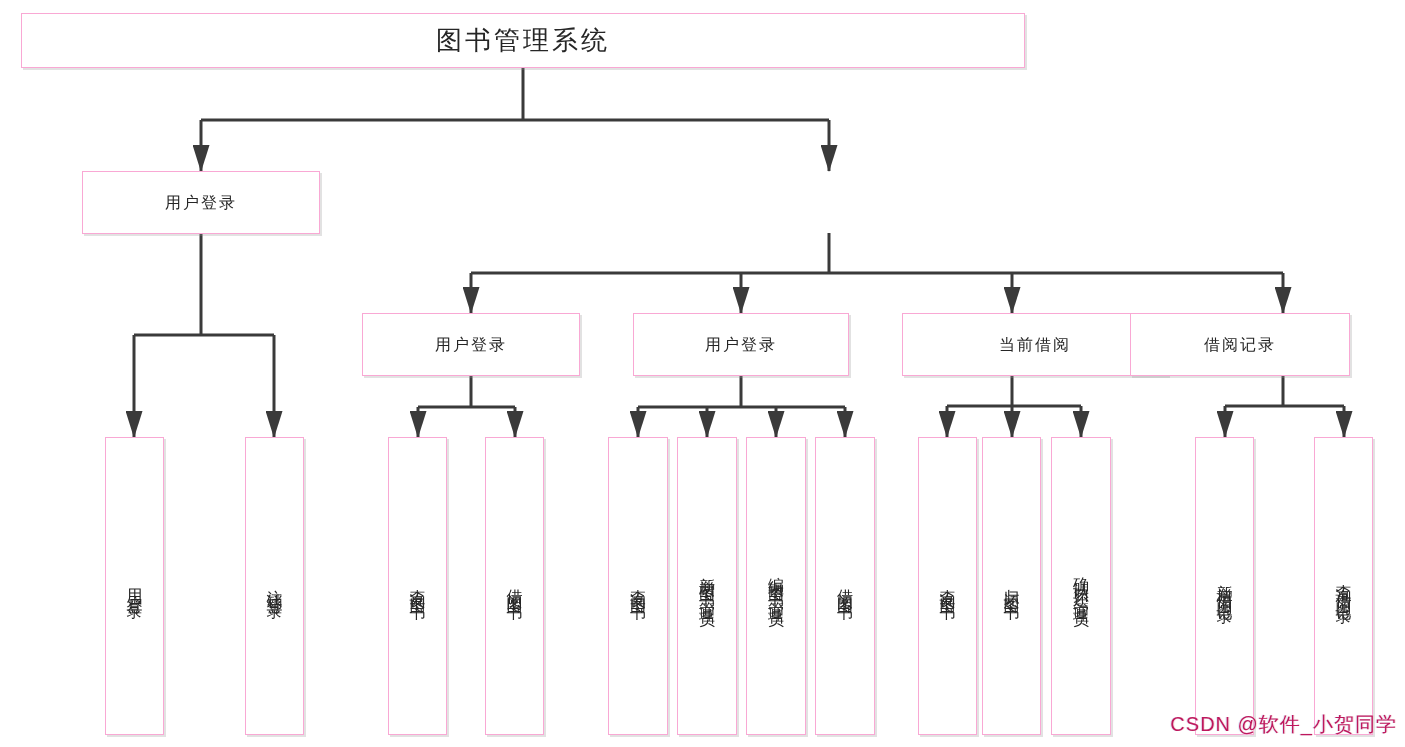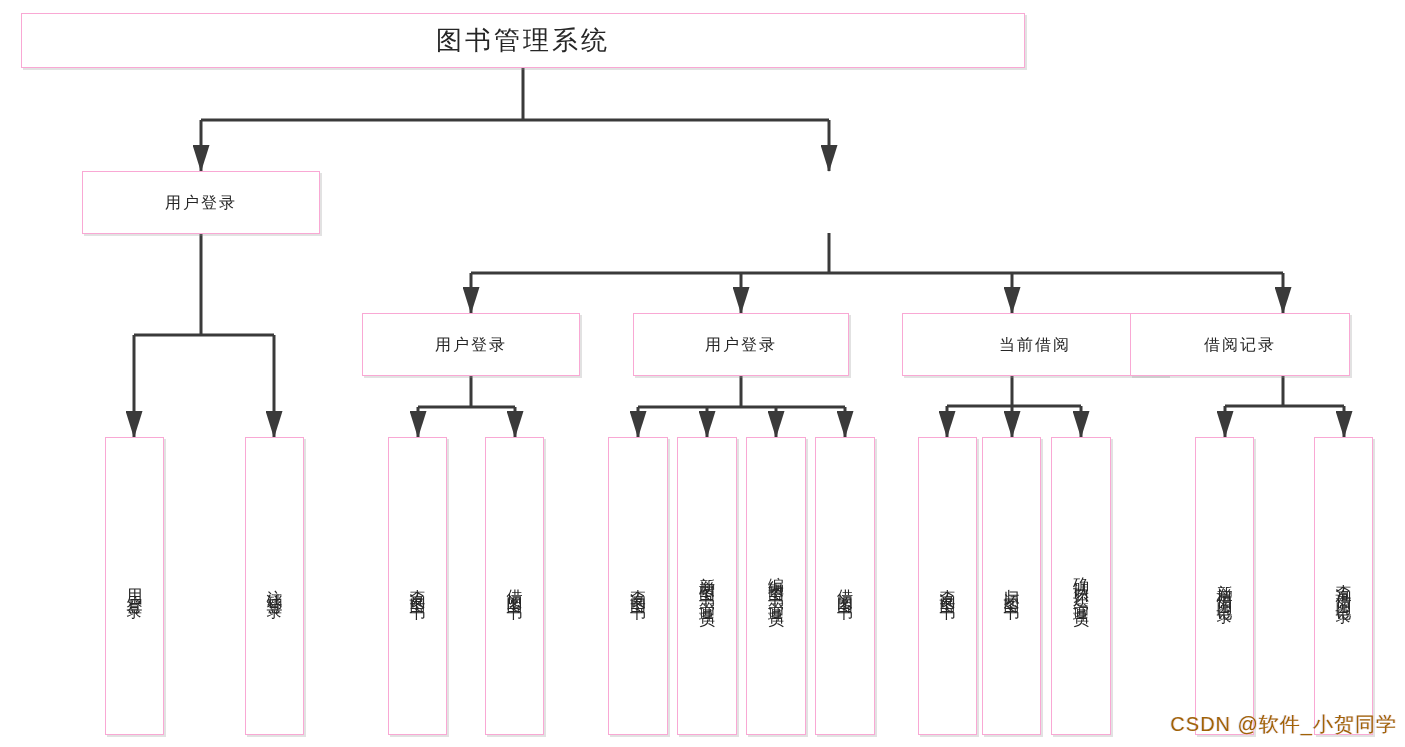--- a/index.html
+++ b/index.html
@@ -35,21 +35,21 @@
     letter-spacing:5px;
     line-height:1;
     white-space:normal;
   }
   .watermark{
     position:absolute;
     right:8px;
     bottom:9px;
     font-size:20px;
     letter-spacing:1px;
-    color:#a16207;
+    color:#be185d;
     text-shadow:0 0 2px #ffffff, 1px 0 0 rgba(230,120,110,0.28), -1px 0 0 rgba(110,140,230,0.28);
     white-space:nowrap;
     z-index:5;
   }
 </style>
 </head>
 <body>
 
 <div class="canvas">
 

